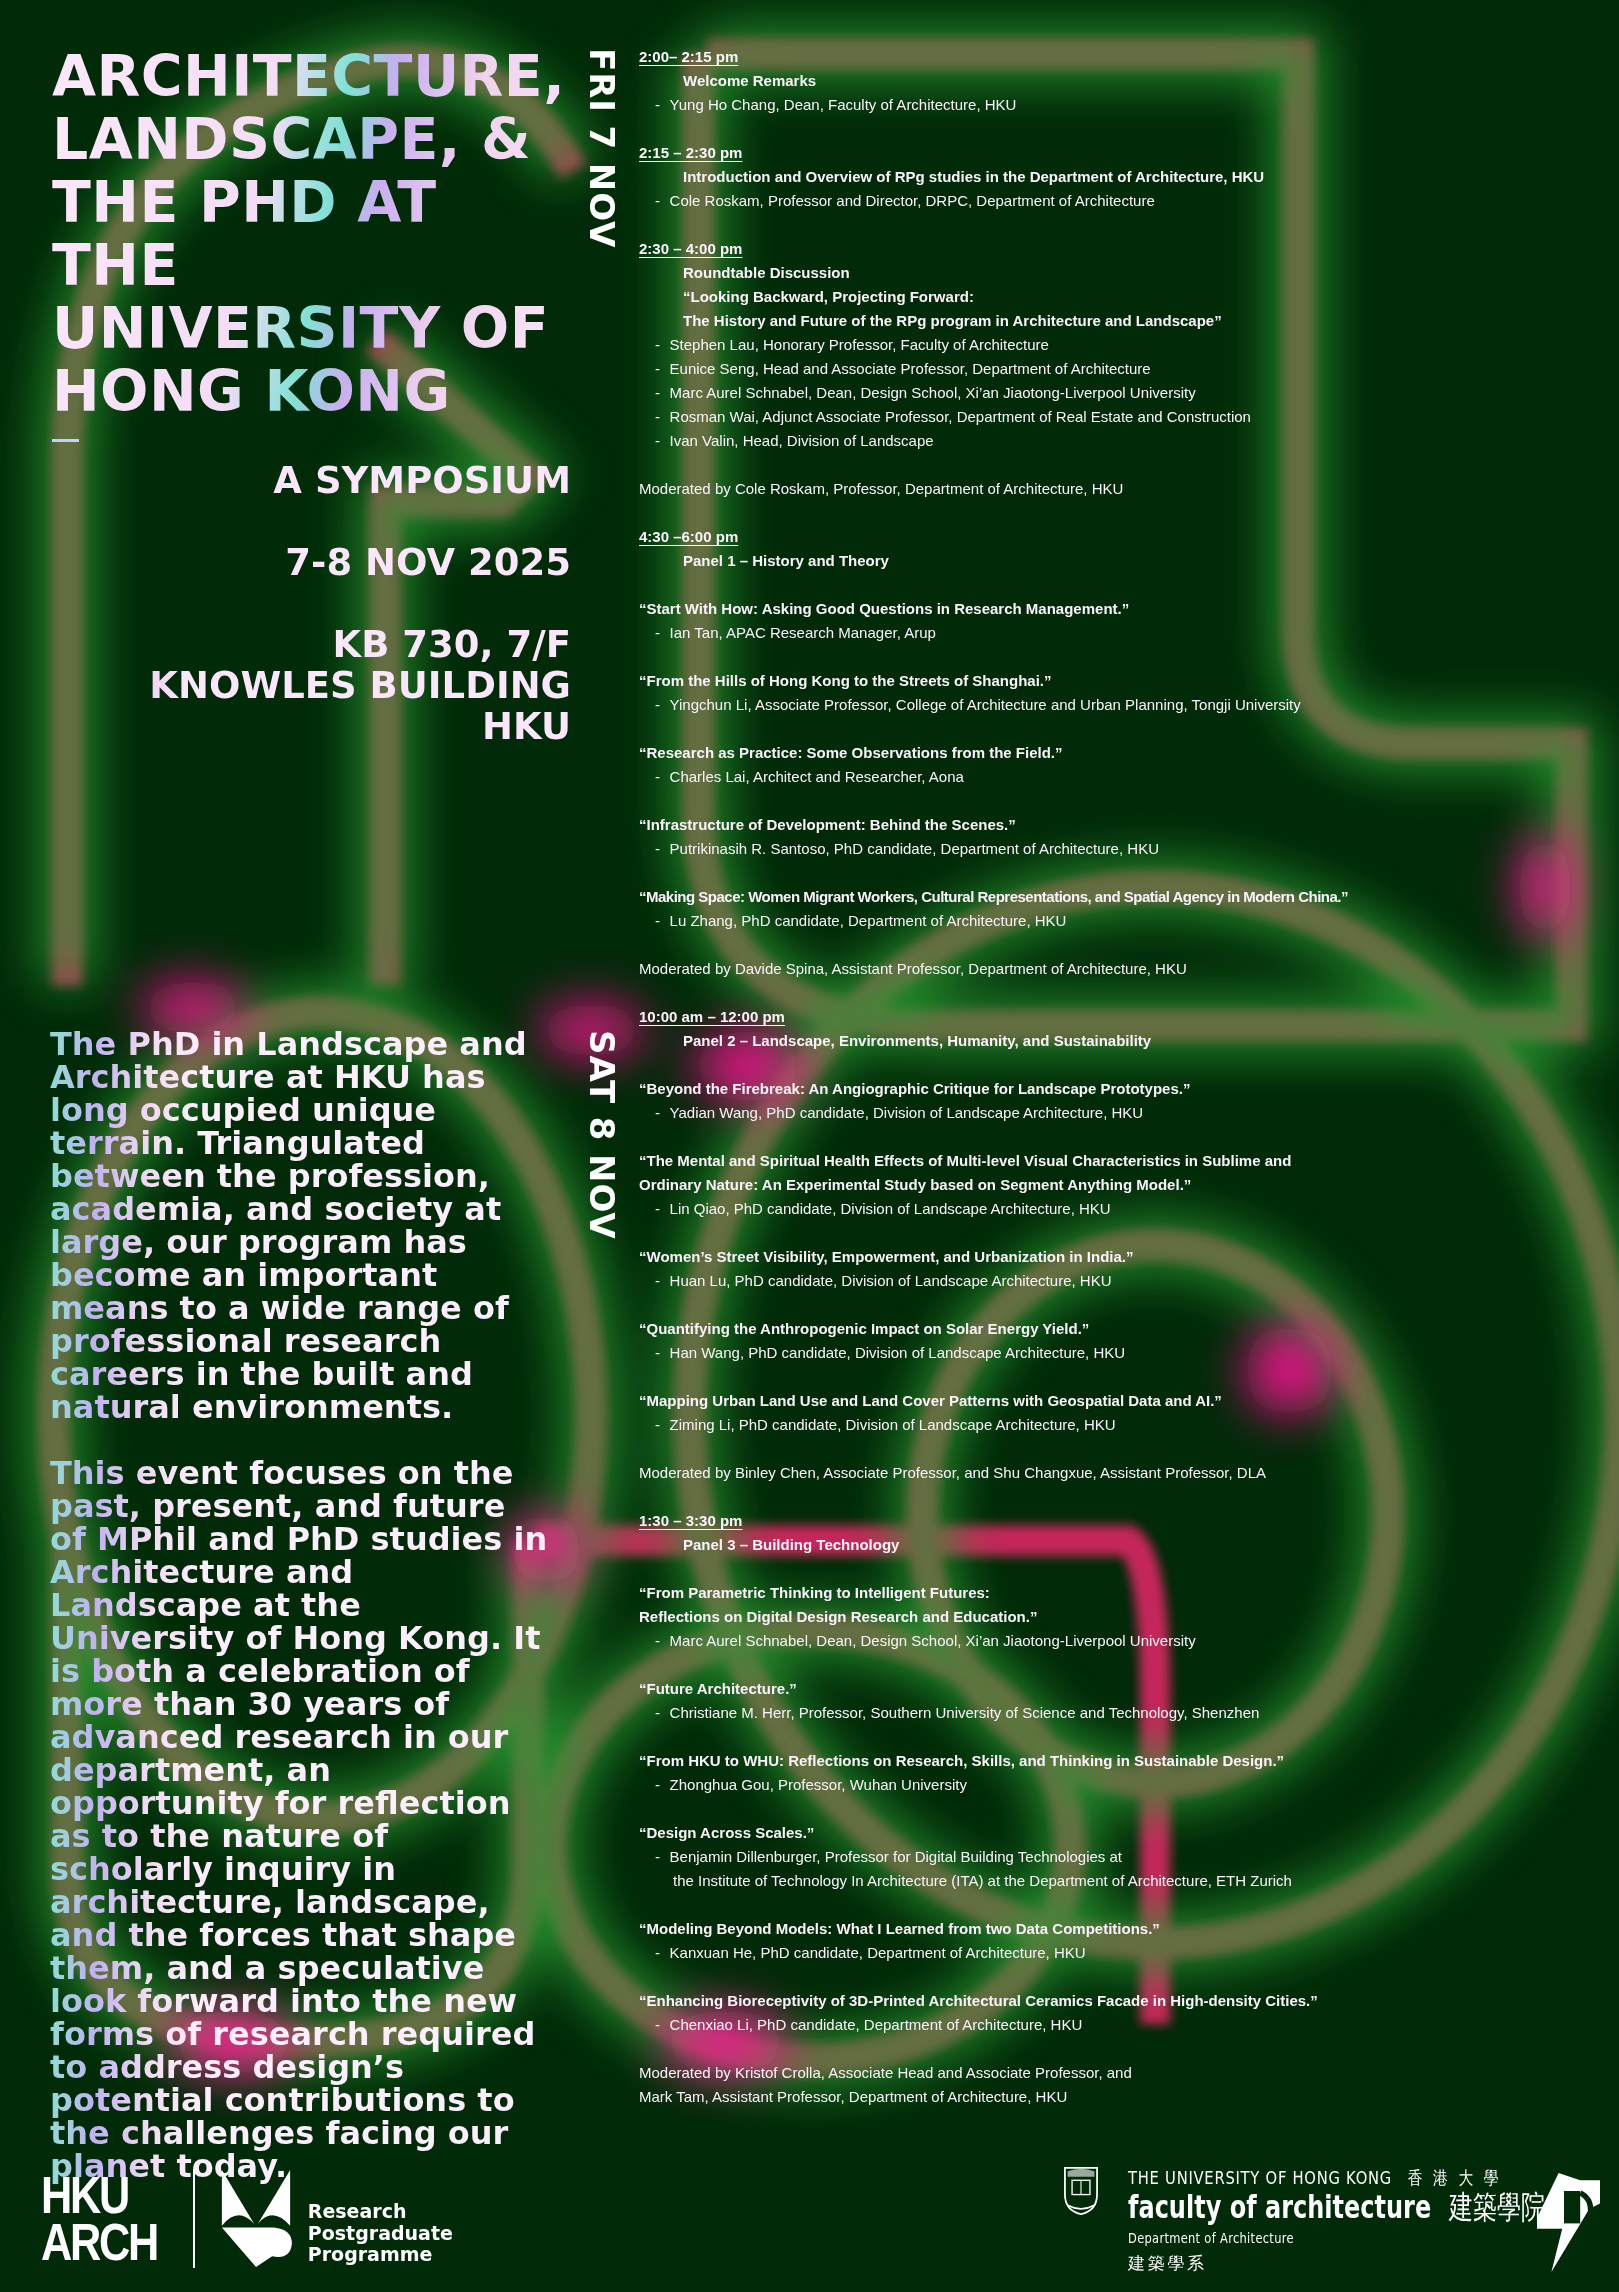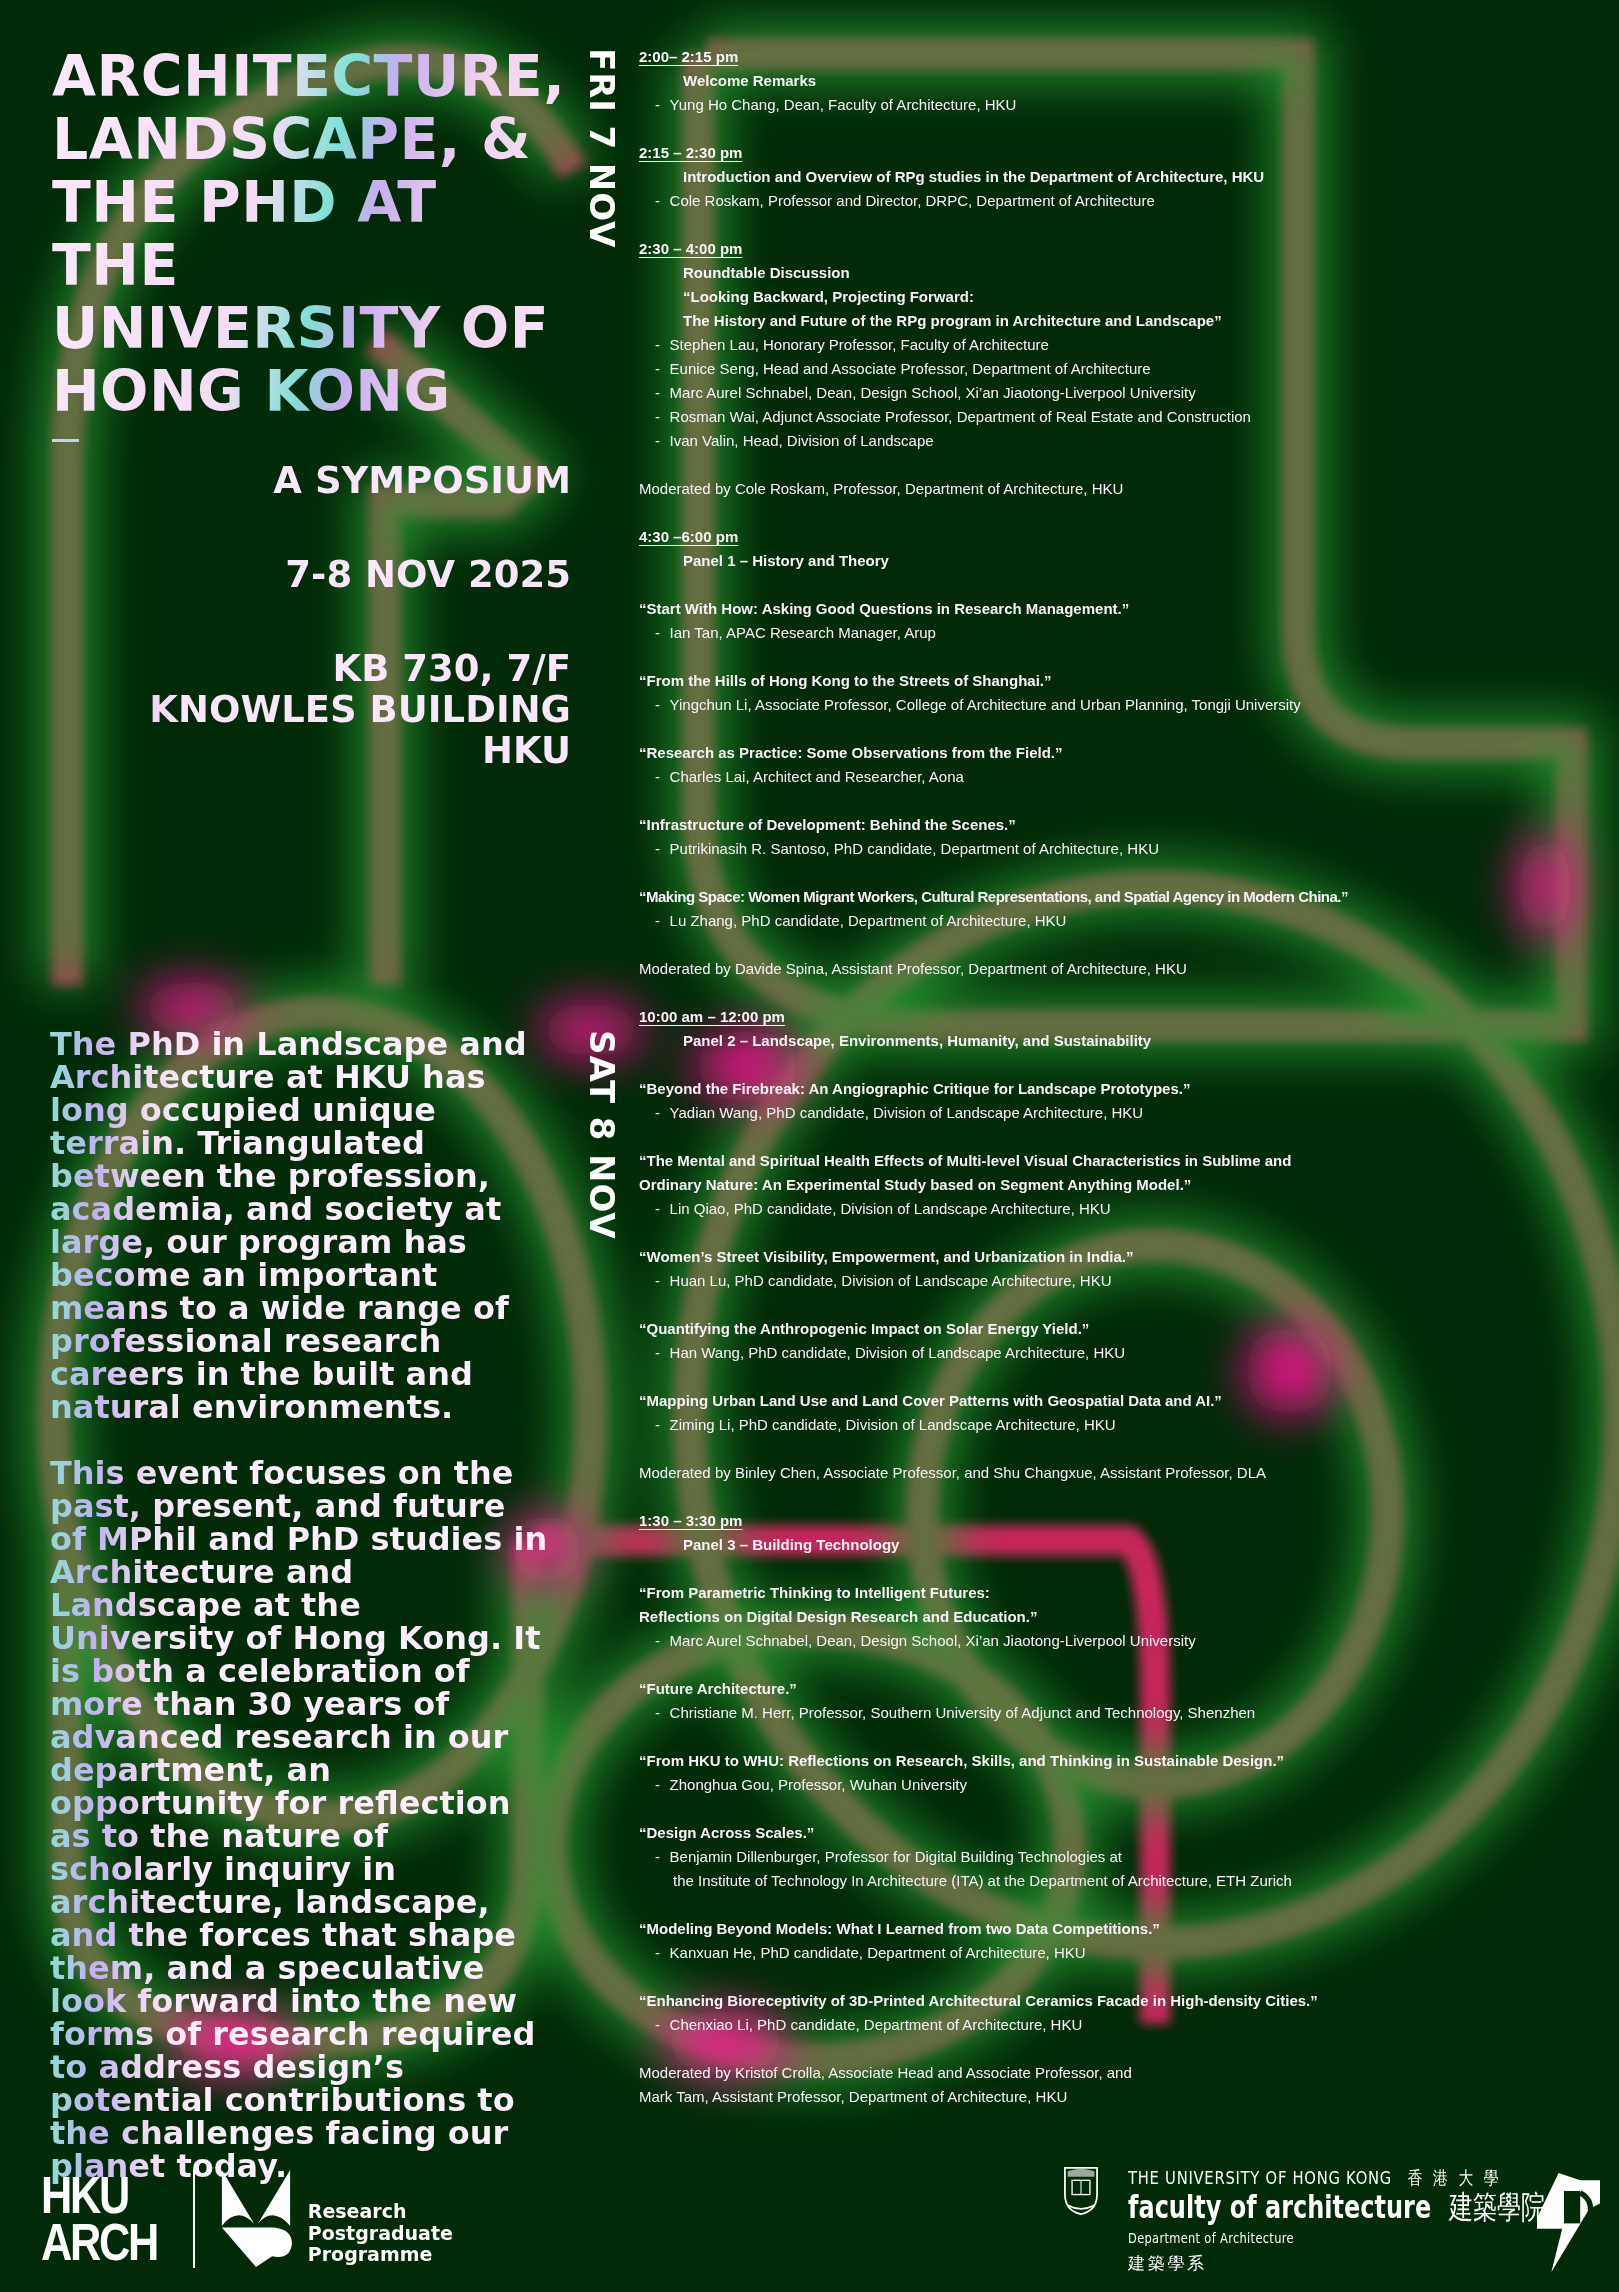--- a/index.html
+++ b/index.html
@@ -20,21 +20,21 @@
     background:linear-gradient(100deg,#fde8fb 0%,#f4dcf5 40%,#7fe1d6 52%,#c9aef0 60%,#f0d3ef 75%,#fde8fb 100%);
     -webkit-background-clip:text; background-clip:text; color:transparent;
   }
   .dash { width:27px; height:2.7px; background:#b9d7f0; margin:16px 0 18px 0; }
   .sub {
     font-family:"DejaVu Sans", sans-serif; font-weight:bold;
     font-size:37px; line-height:41px; margin:0;
     background:linear-gradient(90deg,#a0b6ef 0%,#e5b7ea 10%,#fbe6fb 25%,#fbe6fb 100%);
     -webkit-background-clip:text; background-clip:text; color:transparent;text-align:right;
   }
-  .sub.gap { margin-top:53px;text-decoration:underline; }
+  .sub.gap { margin-top:41px;text-decoration:underline; }
 
   
   .day-label {
     position:absolute; z-index:2;
     writing-mode:vertical-rl; transform:none;
     font-family:"DejaVu Sans", sans-serif; font-weight:bold;
     font-size:34px; color:#ffffff; letter-spacing:0.9px;
   }
   #day-fri { left:582px; top:48px; }
   #day-sat { left:582px; top:1030px; }
@@ -214,21 +214,21 @@
     <span class="moderator">Moderated by Binley Chen, Associate Professor, and Shu Changxue, Assistant Professor, DLA</span>
   </div>
 
   <div class="block">
     <span class="time">1:30 – 3:30 pm</span>
     <span class="headline">Panel 3 – Building Technology</span>
     <span class="talk pre">“From Parametric Thinking to Intelligent Futures:
 Reflections on Digital Design Research and Education.”</span>
     <span class="speaker">Marc Aurel Schnabel, Dean, Design School, Xi’an Jiaotong-Liverpool University</span>
     <span class="talk">“Future Architecture.”</span>
-    <span class="speaker">Christiane M. Herr, Professor, Southern University of Adjunct and Technology, Shenzhen</span>
+    <span class="speaker">Christiane M. Herr, Professor, Southern University of Science and Technology, Shenzhen</span>
     <span class="talk">“From HKU to WHU: Reflections on Research, Skills, and Thinking in Sustainable Design.”</span>
     <span class="speaker">Zhonghua Gou, Professor, Wuhan University</span>
     <span class="talk">“Design Across Scales.”</span>
     <span class="speaker">Benjamin Dillenburger, Professor for Digital Building Technologies at</span>
     <span class="speaker-cont">the Institute of Technology In Architecture (ITA) at the Department of Architecture, ETH Zurich</span>
     <span class="talk">“Modeling Beyond Models: What I Learned from two Data Competitions.”</span>
     <span class="speaker">Kanxuan He, PhD candidate, Department of Architecture, HKU</span>
     <span class="talk">“Enhancing Bioreceptivity of 3D-Printed Architectural Ceramics Facade in High-density Cities.”</span>
     <span class="speaker">Chenxiao Li, PhD candidate, Department of Architecture, HKU</span>
     <span class="moderator pre">Moderated by Kristof Crolla, Associate Head and Associate Professor, and

